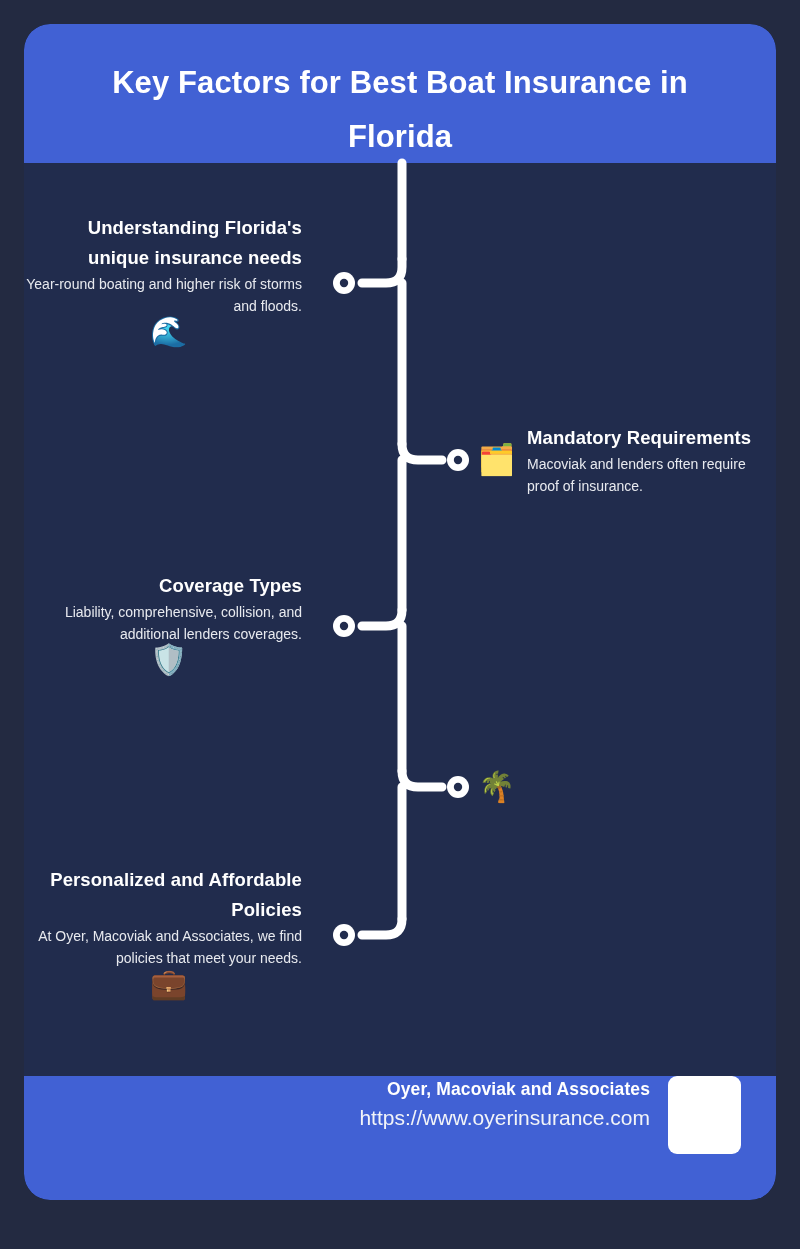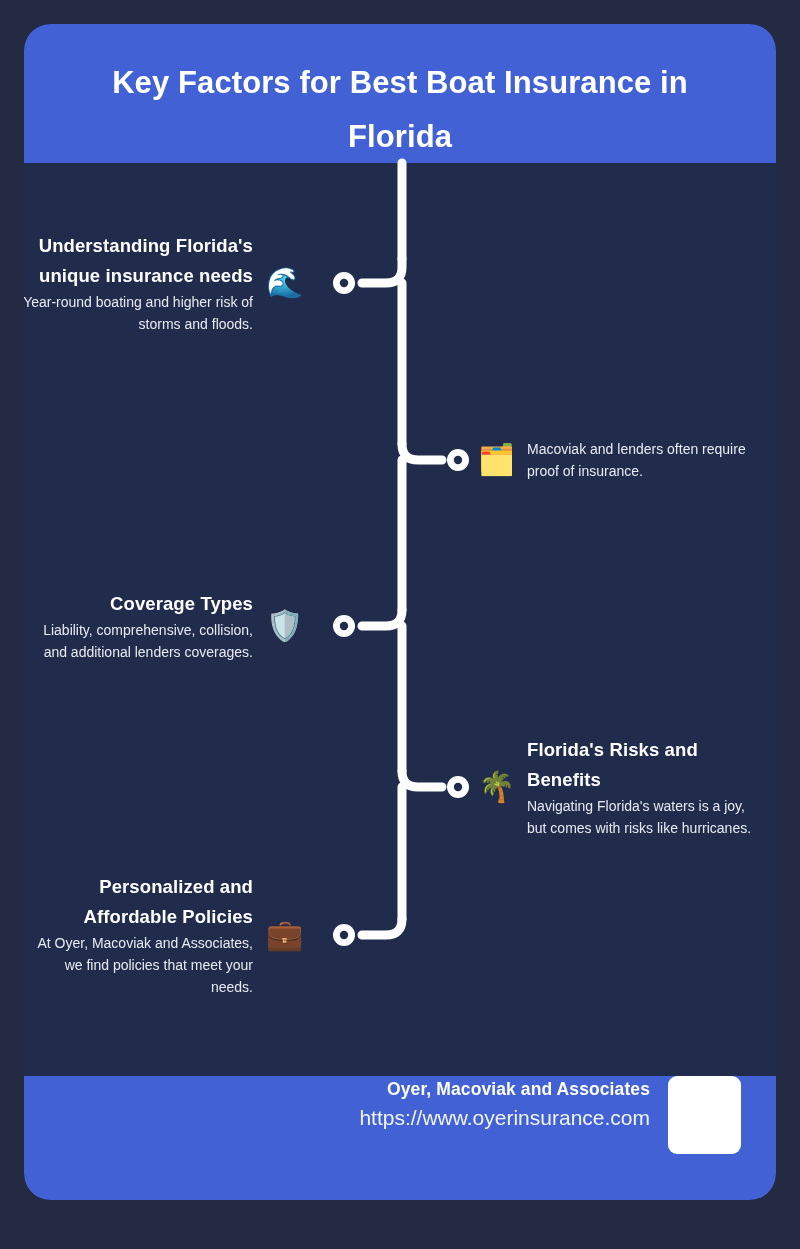--- a/index.html
+++ b/index.html
@@ -64,21 +64,21 @@
     height: 1176px;
     pointer-events: none;
   }
 
   
   .item {
     position: absolute;
     display: flex;
     align-items: center;
   }
-  .item.left  { flex-direction: row; }
+  .item.left  { flex-direction: column; }
   .item.right { flex-direction: row; }
 
   .item-text { display: flex; flex-direction: column; }
   .item.left  .item-text { align-items: flex-end;  text-align: right; }
   .item.right .item-text { align-items: flex-start; text-align: left; }
 
   .item-title {
     color: #ffffff;
     font-size: 18.5px;
     font-weight: bold;
@@ -201,38 +201,35 @@
       <div class="item-text">
         <div class="item-title">Understanding Florida's unique insurance needs</div>
         <div class="item-desc">Year-round boating and higher risk of storms and floods.</div>
       </div>
       <div class="item-emoji">🌊</div>
     </div>
 
     <div class="item right" style="left:454px; top:436px; transform:translateY(-50%); width:285px;">
       <div class="item-emoji">🗂️</div>
       <div class="item-text">
+        <div class="item-title">Mandatory Requirements</div>
         <div class="item-desc">Macoviak and lenders often require proof of insurance.</div>
       </div>
     </div>
 
     <div class="item left" style="right:474px; top:602px; transform:translateY(-50%); width:280px; justify-content:space-between;">
       <div class="item-text">
         <div class="item-title">Coverage Types</div>
         <div class="item-desc">Liability, comprehensive, collision, and additional lenders coverages.</div>
       </div>
       <div class="item-emoji">🛡️</div>
     </div>
 
     <div class="item right" style="left:454px; top:763px; transform:translateY(-50%); width:285px;">
       <div class="item-emoji">🌴</div>
-      <div class="item-text">
-        <div class="item-title">Florida's Risks and Benefits</div>
-        <div class="item-desc">Navigating Florida's waters is a joy, but comes with risks like hurricanes.</div>
-      </div>
     </div>
 
     <div class="item left" style="right:474px; top:911px; transform:translateY(-50%); width:280px; justify-content:flex-end;">
       <div class="item-text">
         <div class="item-title">Personalized and Affordable Policies</div>
         <div class="item-desc">At Oyer, Macoviak and Associates, we find policies that meet your needs.</div>
       </div>
       <div class="item-emoji">💼</div>
     </div>
 

